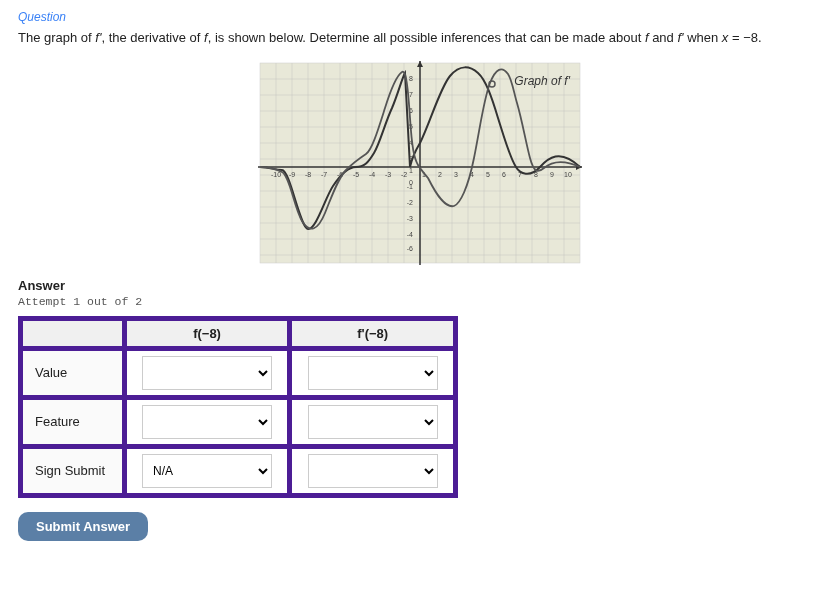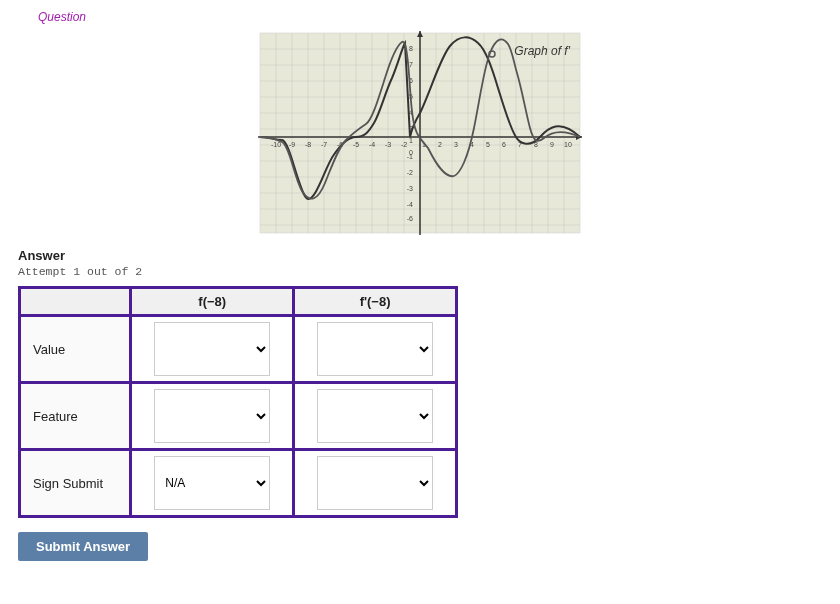--- a/index.html
+++ b/index.html
@@ -11,24 +11,23 @@
       font-size: 13px;
       color: #222;
     }
 
     .page-container {
       padding: 10px 18px 16px 18px;
     }
 
     .question-label {
       font-size: 12px;
-      color: #a21caf;
+      color: #3b82f6;
       margin-bottom: 4px;
       font-style: italic;
-      margin-left: 20px;
     }
 
     .question-text {
       font-size: 13px;
       color: #222;
       margin-bottom: 10px;
       line-height: 1.5;
     }
 
     .graph-area {
@@ -78,21 +77,21 @@
       font-family: Liberation Mono, monospace;
     }
 
     .answer-table {
       border-collapse: collapse;
       width: 440px;
       margin-bottom: 14px;
     }
 
     .answer-table th, .answer-table td {
-      border: 3px solid #4c1d95;
+      border: 5px solid #4c1d95;
       padding: 5px 10px;
       text-align: center;
       font-size: 13px;
     }
 
     .answer-table th {
       background: #f0f0f0;
       font-weight: bold;
     }
 
@@ -101,60 +100,63 @@
       background: #fafafa;
       font-weight: 500;
       padding-left: 12px;
     }
 
     .dropdown-cell {
       position: relative;
     }
 
     .dropdown-select {
-      width: 116px;
-      padding: 18px 6px;
+      width: 130px;
+      padding: 8px 6px;
       font-size: 12px;
       border: 1px solid #ccc;
       background: #fff;
       appearance: auto;
       cursor: pointer;
     }
 
     .bottom-row {
       display: flex;
       align-items: center;
       gap: 14px;
       margin-top: 4px;
     }
 
     .submit-btn {
       background: #5b7fa6;
       color: #fff;
       border: none;
       padding: 7px 18px;
       font-size: 13px;
-      border-radius: 2px;
+      border-radius: 10px;
       cursor: pointer;
       font-weight: bold;
     }
 
     .must-answer-text {
       font-size: 13px;
       color: #222;
       font-style: italic;
     }
   </style>
 </head>
 <body>
 
 <div class="page-container">
 
   <div class="question-label">Question</div>
 
+  <div class="question-text">
+    The graph of <em>f'</em>, the derivative of <em>f</em>, is shown below. Determine all possible inferences that can be made about <em>f</em> <span>and</span> <em>f'</em> when <em>x</em> = −8.
+  </div>
 
   <div class="graph-area">
     <div class="graph-wrapper">
       <div class="graph-title">Graph of f'</div>
       <svg class="graph-svg" viewBox="0 0 380 210" xmlns="http://www.w3.org/2000/svg">
 
         <rect x="30" y="5" width="320" height="200" fill="#e8e8d8" stroke="#ccc" stroke-width="0.5"></rect>
 
         <g stroke="#bbb" stroke-width="0.4">
           <line x1="46" y1="5" x2="46" y2="205"></line>

